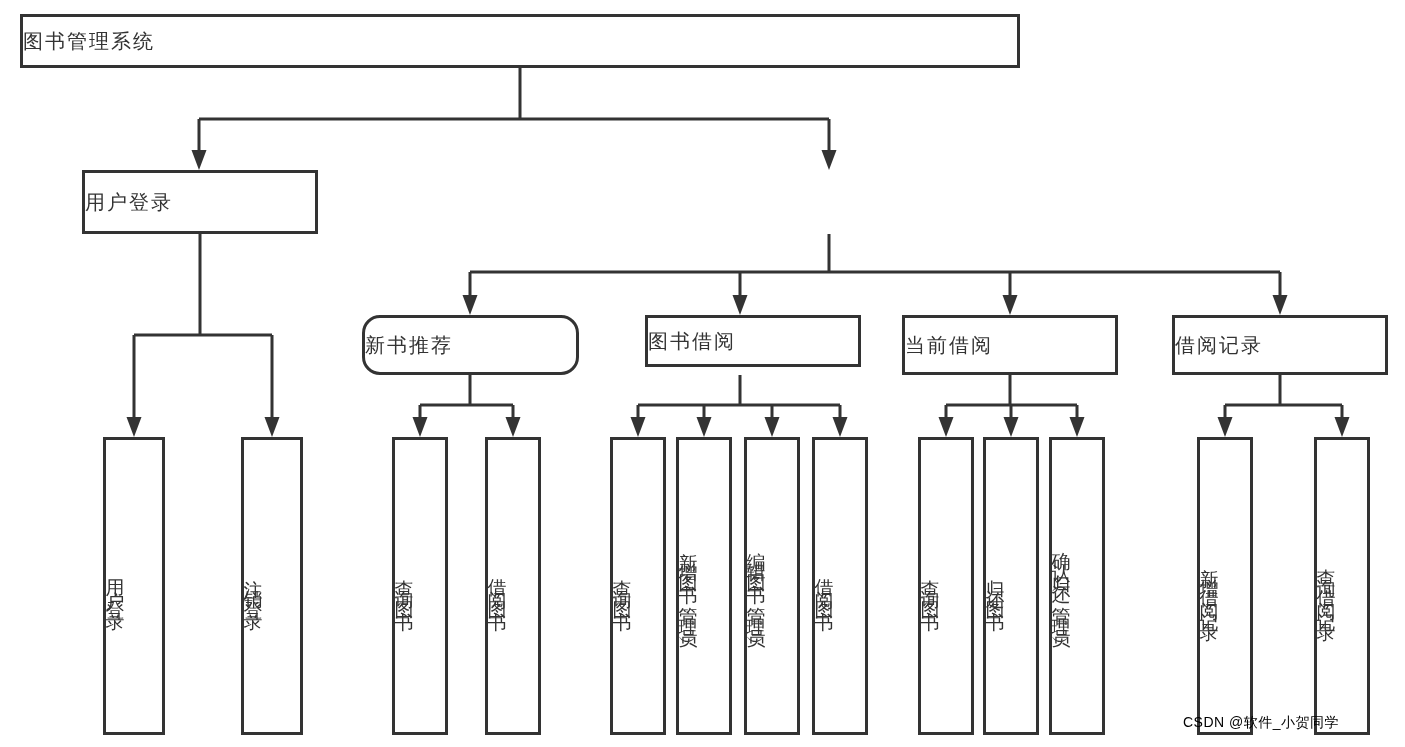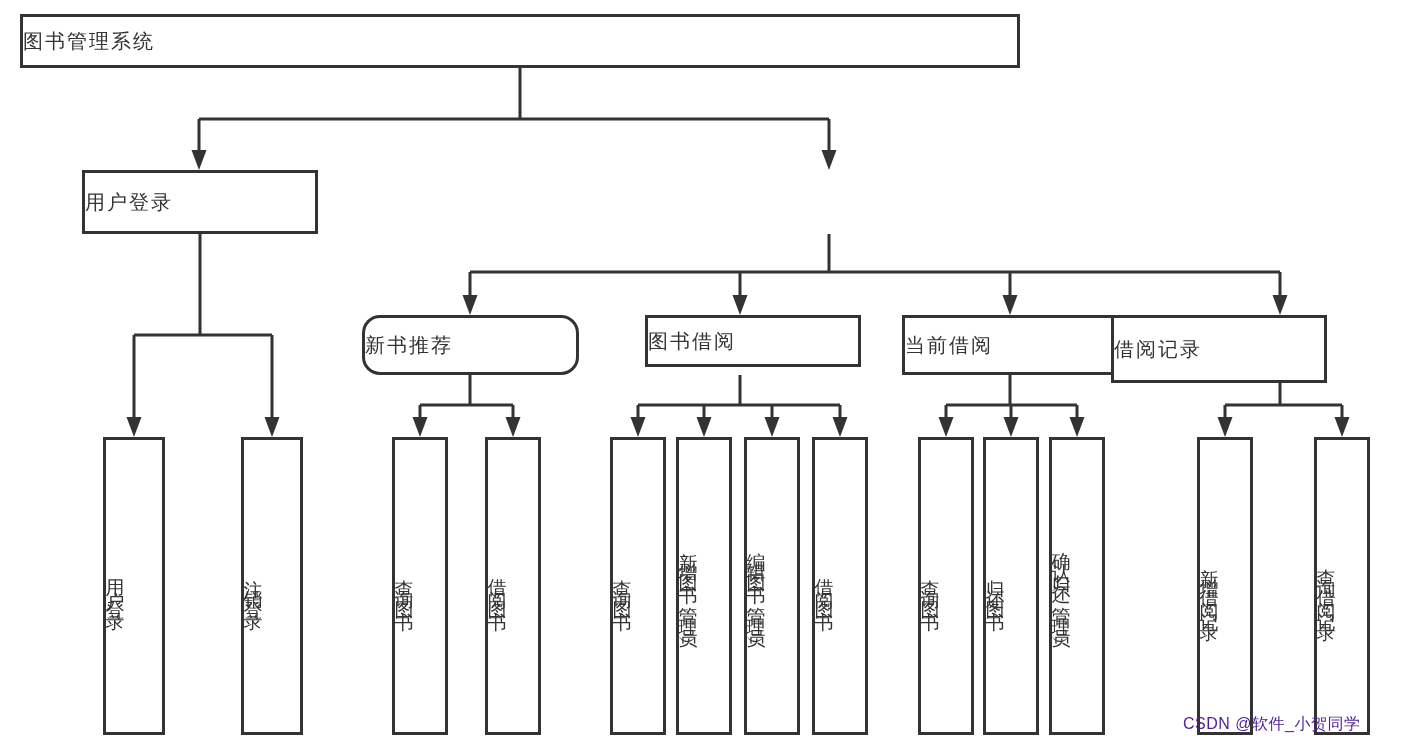--- a/index.html
+++ b/index.html
@@ -34,22 +34,22 @@
     writing-mode: vertical-rl;
     text-orientation: mixed;
     font-size: 19px;
     letter-spacing: 11px;
     line-height: 1;
   }
   .watermark {
     position: absolute;
     left: 1183px;
     top: 714px;
-    font-size: 16px;
-    color: #4c1d95;
+    font-size: 14px;
+    color: #000000;
     letter-spacing: 0.5px;
     white-space: nowrap;
   }
 </style>
 </head>
 <body>
 
 <div class="stage">
 
   <svg class="connectors" viewBox="0 0 1405 747" xmlns="http://www.w3.org/2000/svg">
@@ -102,21 +102,21 @@
 
   <div class="box hbox" style="left:362px; top:315px; width:217px; height:60px;border-radius:18px;">
     <span>新书推荐</span>
   </div>
   <div class="box hbox" style="left:632px; top:315px; width:216px; height:52px;margin-left:13px;">
     <span>图书借阅</span>
   </div>
   <div class="box hbox" style="left:902px; top:315px; width:216px; height:60px;">
     <span>当前借阅</span>
   </div>
-  <div class="box hbox" style="left:1111px; top:315px; width:216px; height:68px;">
+  <div class="box hbox" style="left:1172px; top:315px; width:216px; height:60px;">
     <span>借阅记录</span>
   </div>
 
   <div class="box vbox" style="left:103px; top:437px; width:62px; height:298px;">
     <span>用户登录</span>
   </div>
   <div class="box vbox" style="left:241px; top:437px; width:62px; height:298px;">
     <span>注销登录</span>
   </div>
 

